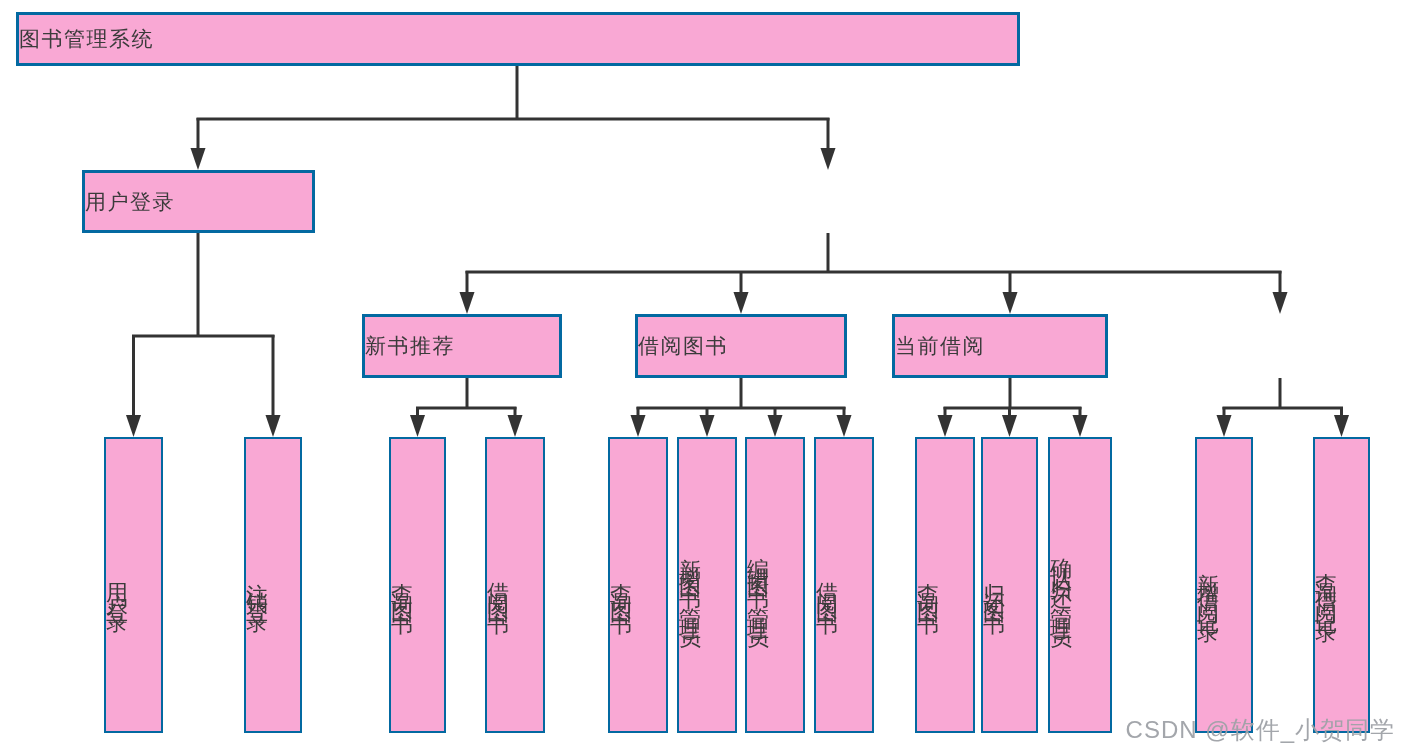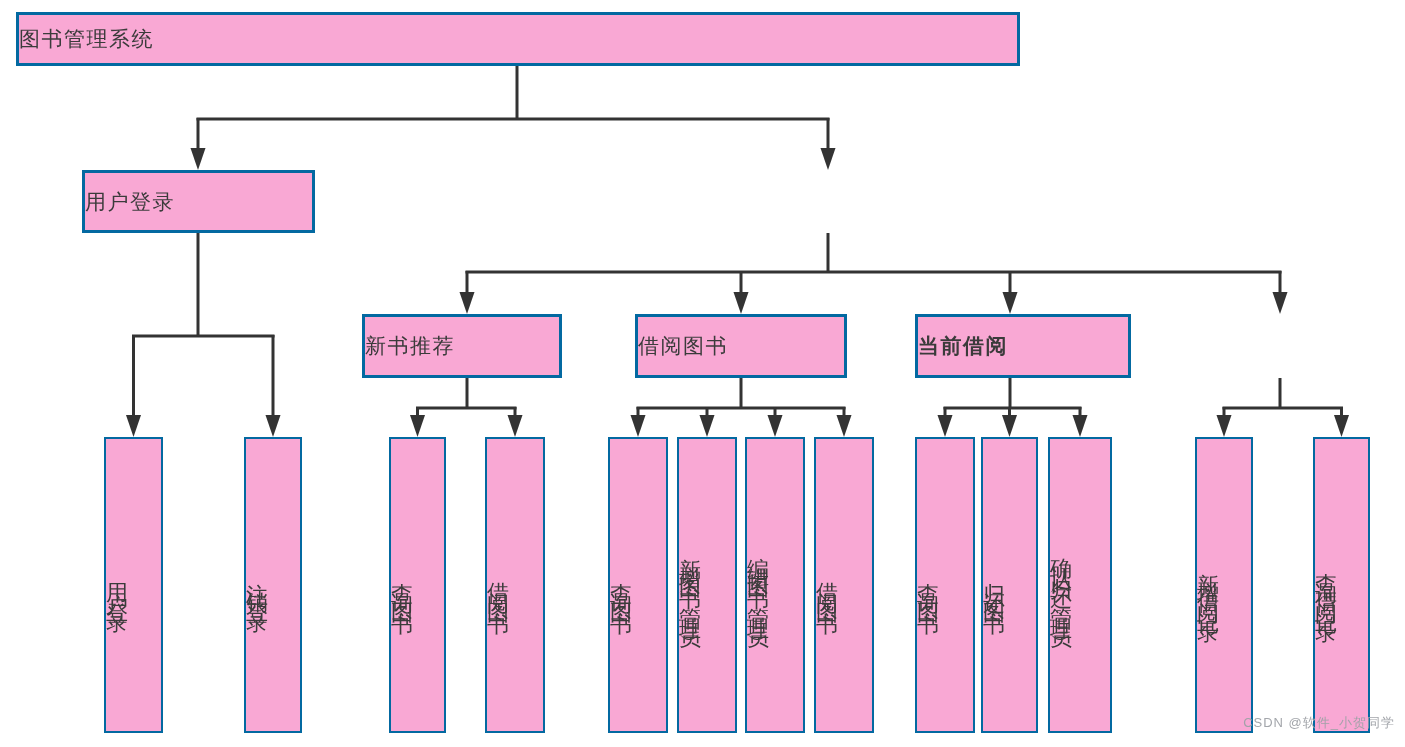--- a/index.html
+++ b/index.html
@@ -38,21 +38,21 @@
     text-orientation: mixed;
     font-size: 22px;
     letter-spacing: 10px;
     line-height: 1;
     white-space: nowrap;
   }
   .watermark {
     position: absolute;
     right: 10px;
     top: 714px;
-    font-size: 13px;
+    font-size: 24px;
     color: rgba(158, 161, 166, 0.95);
     letter-spacing: 1px;
     z-index: 5;
     white-space: nowrap;
   }
   line { stroke: #333333; stroke-width: 3; }
   polygon { fill: #333333; }
 </style>
 </head>
 <body>
@@ -142,21 +142,21 @@
   <div class="box hbox" style="left:82px; top:170px; width:233px; height:63px;">
     <span>用户登录</span>
   </div>
 
   <div class="box hbox" style="left:362px; top:314px; width:200px; height:64px;">
     <span>新书推荐</span>
   </div>
   <div class="box hbox" style="left:635px; top:314px; width:212px; height:64px;">
     <span>借阅图书</span>
   </div>
-  <div class="box hbox" style="left:915px; top:314px; width:216px; height:64px;font-weight:bold;">
+  <div class="box hbox" style="left:892px; top:314px; width:216px; height:64px;">
     <span>当前借阅</span>
   </div>
 
   <div class="box vbox" style="left:104px; top:437px; width:59px; height:296px;">
     <span>用户登录</span>
   </div>
   <div class="box vbox" style="left:244px; top:437px; width:58px; height:296px;">
     <span>注销登录</span>
   </div>
 

